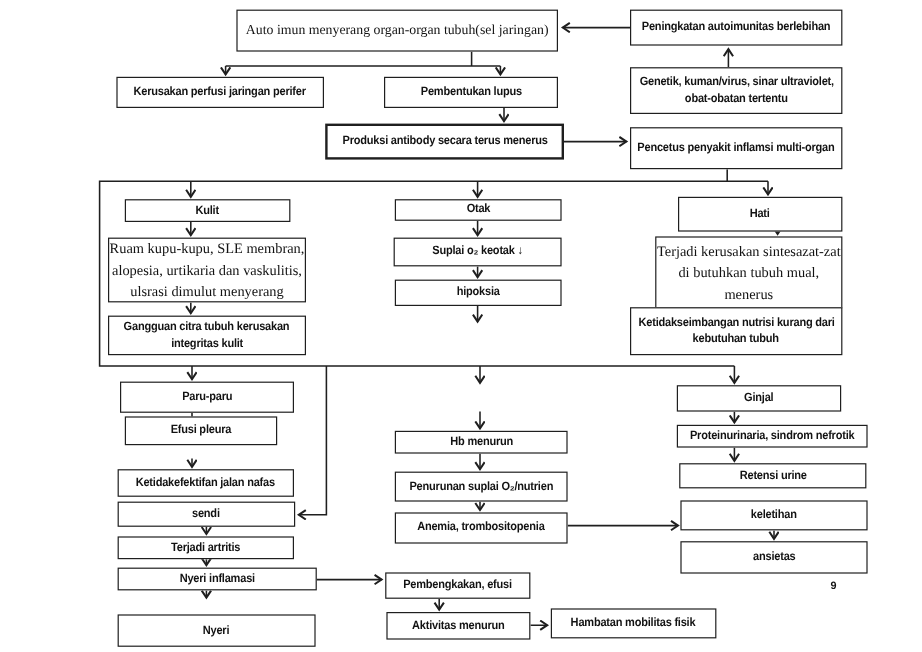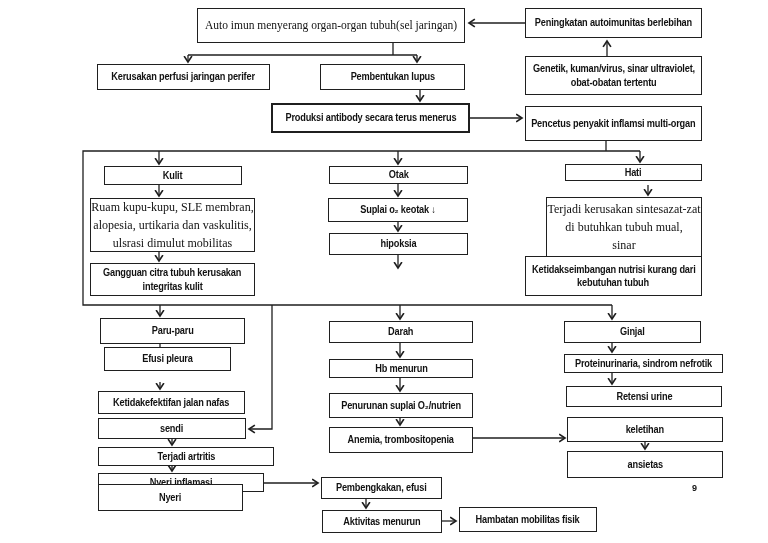--- a/index.html
+++ b/index.html
@@ -93,75 +93,72 @@
   <div class="box" style="left:525px;top:106px;width:177px;height:35px">
       <span class="t">Pencetus penyakit inflamsi multi-organ</span>
     </div>
 
   <div class="box" style="left:104px;top:166px;width:138px;height:19px">
       <span class="t">Kulit</span>
     </div>
   <div class="box serif" style="left:90px;top:198px;width:165px;height:54px">
     <span class="t">Ruam kupu-kupu, SLE membran,</span>
     <span class="t">alopesia, urtikaria dan vaskulitis,</span>
-    <span class="t">ulsrasi dimulut mobilitas</span>
+    <span class="t">ulsrasi dimulut menyerang</span>
   </div>
   <div class="box" style="left:90px;top:263px;width:165px;height:33px">
     <span class="t">Gangguan citra tubuh kerusakan</span>
     <span class="t">integritas kulit</span>
   </div>
 
   <div class="box" style="left:329px;top:166px;width:139px;height:18px">
       <span class="t">Otak</span>
     </div>
   <div class="box" style="left:328px;top:198px;width:140px;height:24px">
       <span class="t">Suplai o₂ keotak  ↓</span>
     </div>
   <div class="box" style="left:329px;top:233px;width:139px;height:22px">
       <span class="t">hipoksia</span>
     </div>
 
-  <div class="box" style="left:565px;top:164px;width:137px;height:17px">
+  <div class="box" style="left:565px;top:164px;width:137px;height:29px">
       <span class="t">Hati</span>
     </div>
   <div class="box serif" style="left:546px;top:197px;width:156px;height:60px">
     <span class="t">Terjadi kerusakan sintesazat-zat</span>
     <span class="t">di butuhkan tubuh mual,</span>
-    <span class="t">sinar</span>
+    <span class="t">menerus</span>
   </div>
   <div class="box" style="left:525px;top:256px;width:177px;height:40px">
     <span class="t">Ketidakseimbangan nutrisi kurang dari</span>
     <span class="t">kebutuhan tubuh</span>
   </div>
 
   <div class="box" style="left:100px;top:318px;width:145px;height:26px">
       <span class="t">Paru-paru</span>
     </div>
   <div class="box" style="left:104px;top:347px;width:127px;height:24px">
       <span class="t">Efusi pleura</span>
     </div>
   <div class="box" style="left:98px;top:391px;width:147px;height:23px">
       <span class="t">Ketidakefektifan jalan nafas</span>
     </div>
   <div class="box" style="left:98px;top:418px;width:148px;height:21px">
       <span class="t">sendi</span>
     </div>
-  <div class="box" style="left:98px;top:447px;width:176px;height:19px">
+  <div class="box" style="left:98px;top:447px;width:147px;height:19px">
       <span class="t">Terjadi artritis</span>
     </div>
   <div class="box" style="left:98px;top:473px;width:166px;height:19px">
       <span class="t">Nyeri inflamasi</span>
     </div>
-  <div class="box" style="left:98px;top:484px;width:145px;height:27px">
+  <div class="box" style="left:98px;top:512px;width:165px;height:27px">
       <span class="t">Nyeri</span>
     </div>
 
-  <div class="box" style="left:329px;top:321px;width:144px;height:22px">
-      <span class="t">Darah</span>
-    </div>
   <div class="box" style="left:329px;top:359px;width:144px;height:19px">
       <span class="t">Hb menurun</span>
     </div>
   <div class="box" style="left:329px;top:393px;width:144px;height:25px">
       <span class="t">Penurunan suplai O₂/nutrien</span>
     </div>
   <div class="box" style="left:329px;top:427px;width:144px;height:26px">
       <span class="t">Anemia, trombositopenia</span>
     </div>
 

